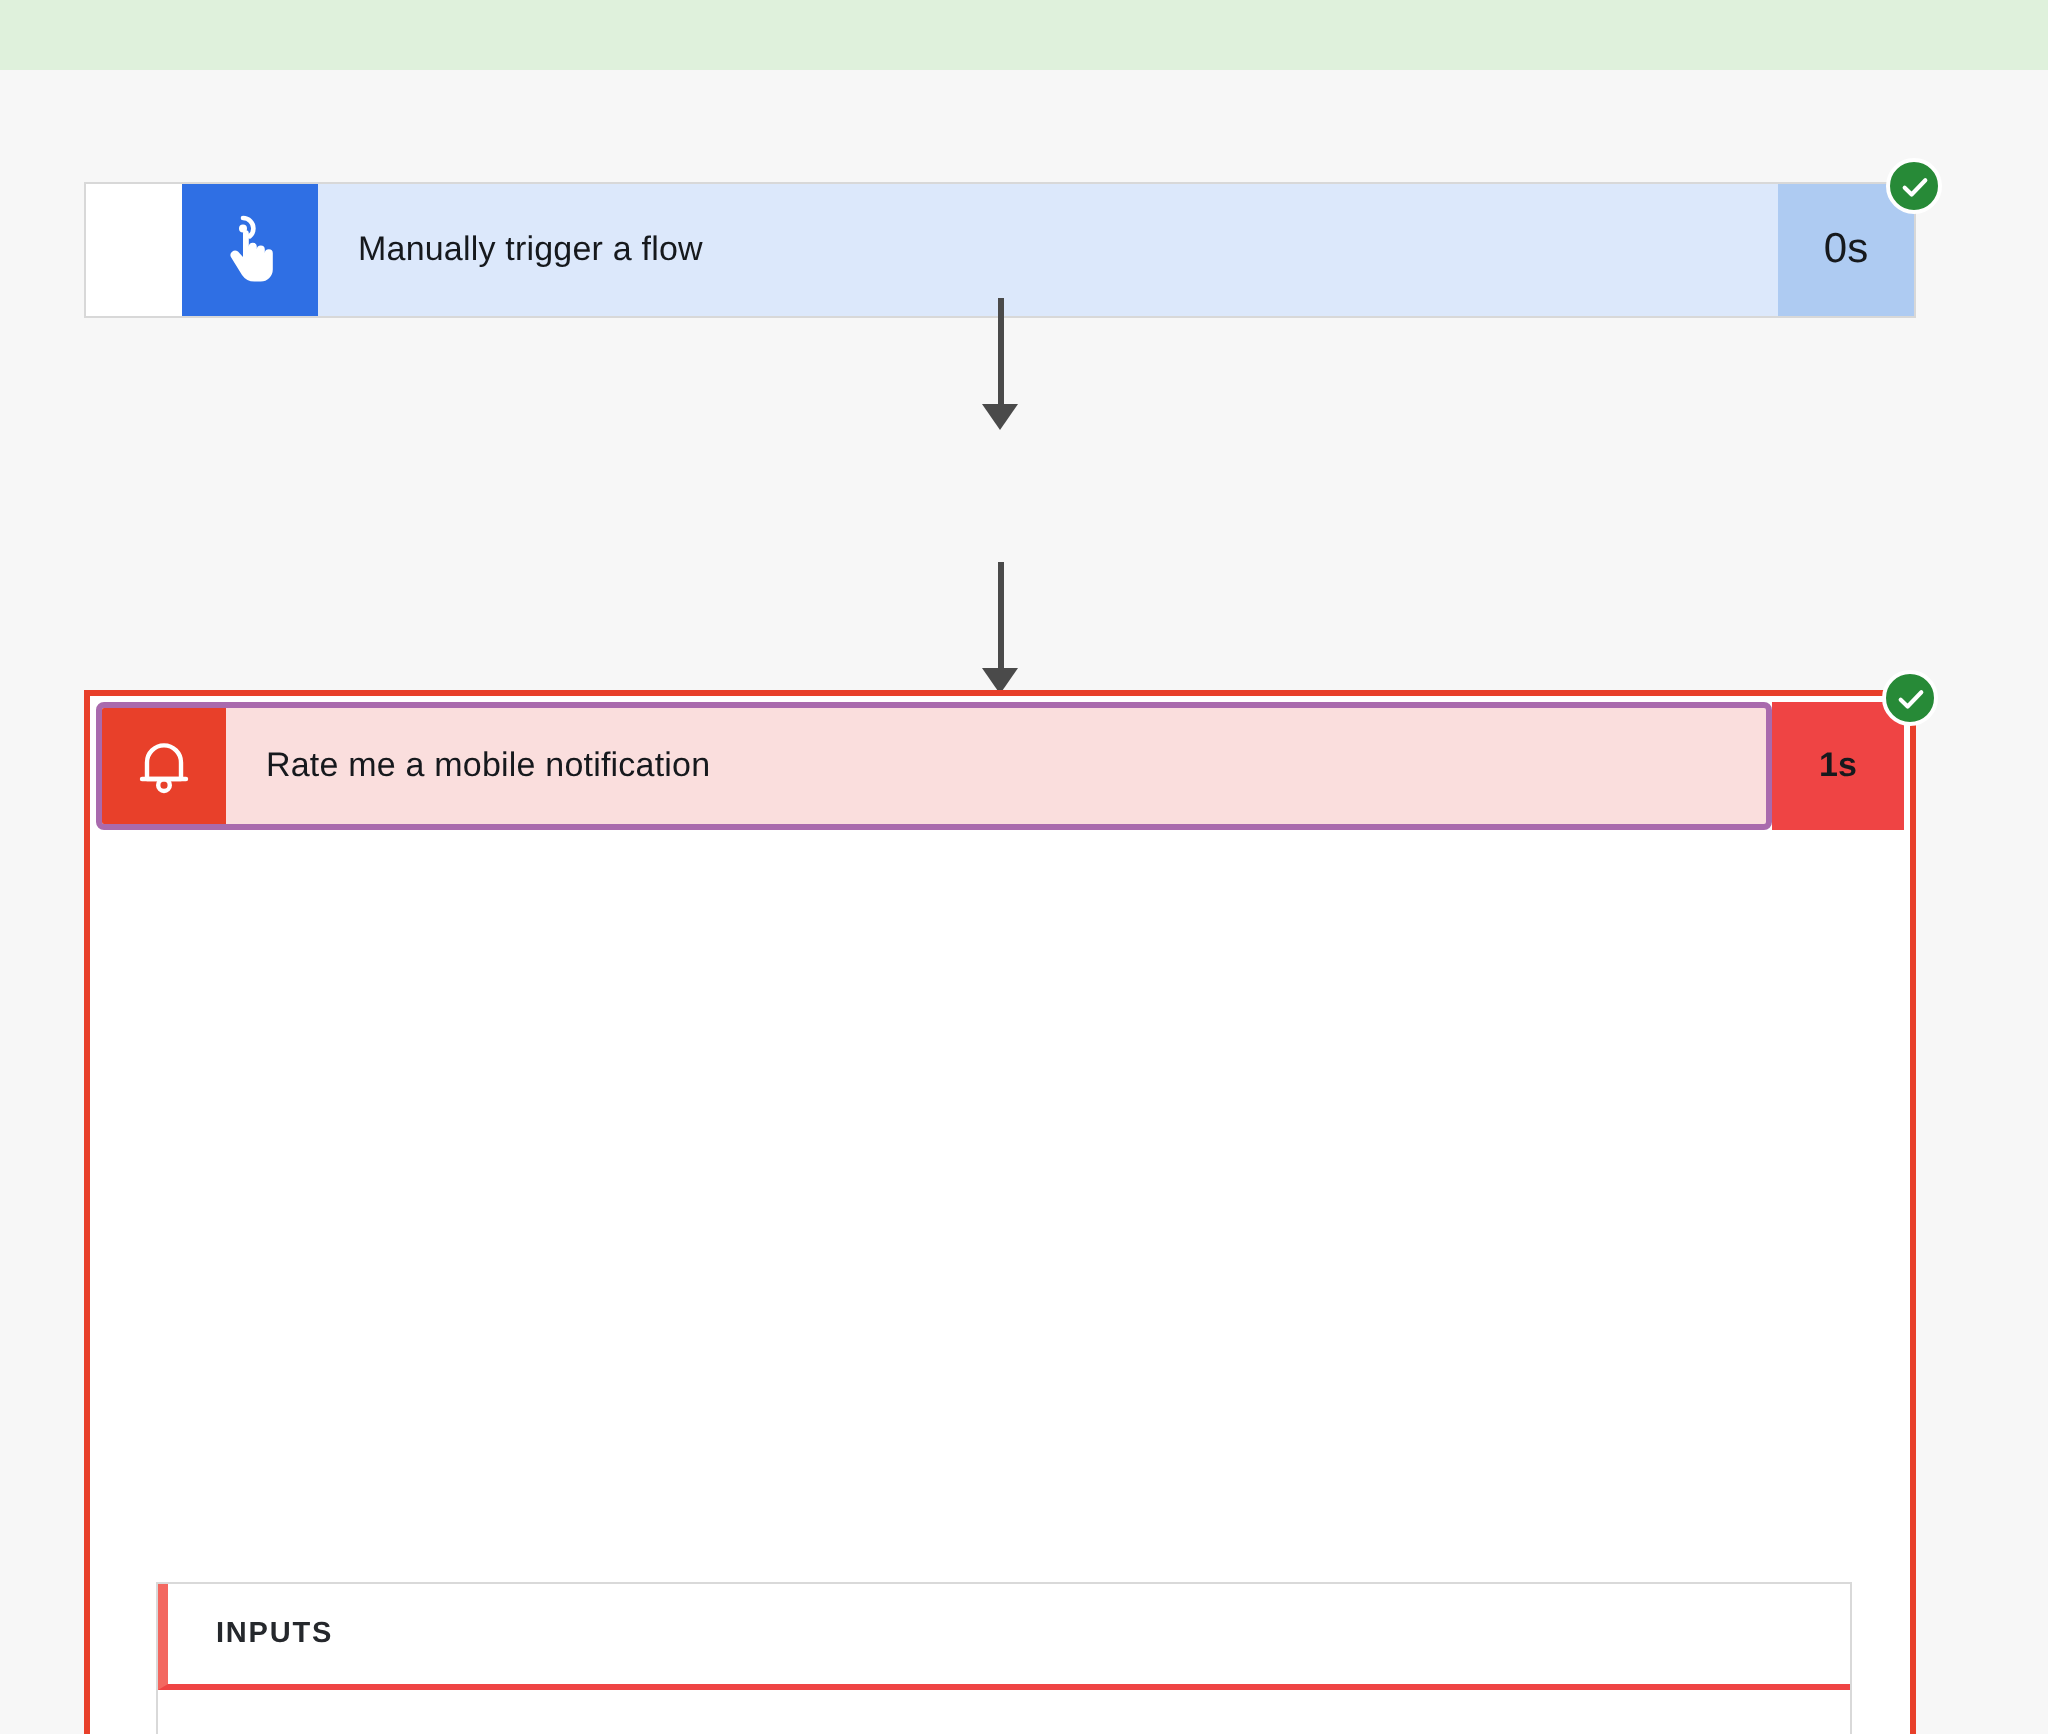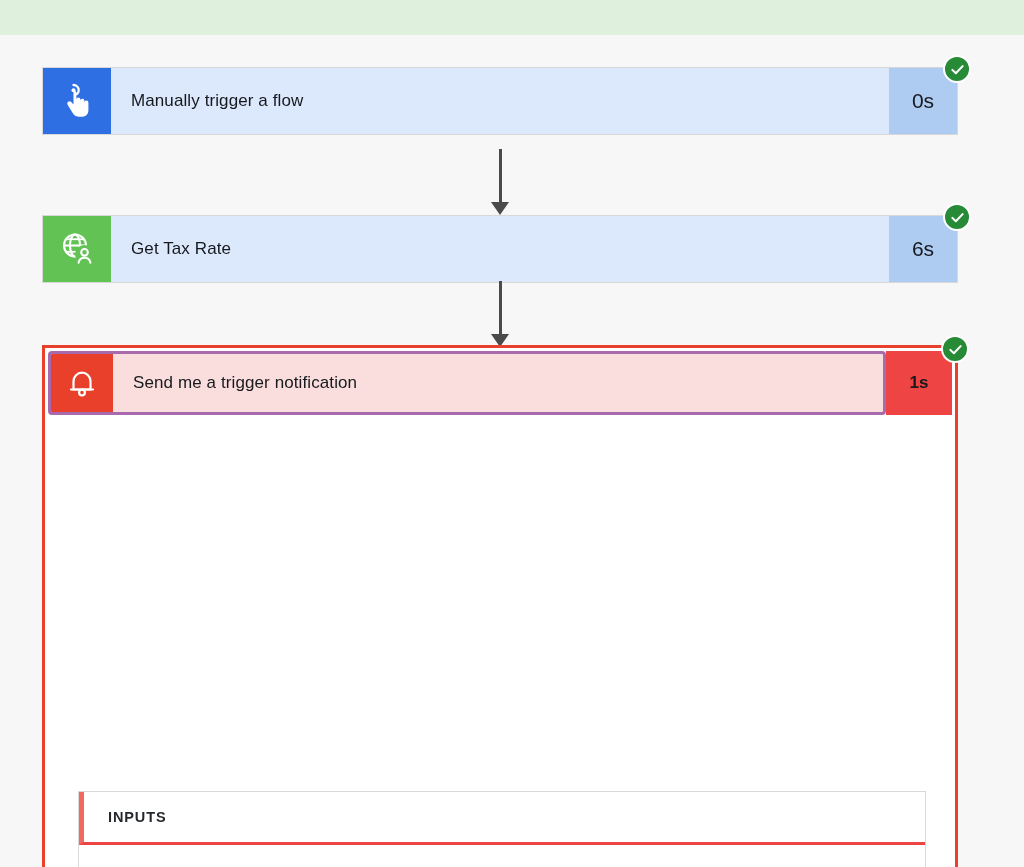--- a/index.html
+++ b/index.html
@@ -95,21 +95,21 @@
     background: #278a37;
     border: 2px solid #ffffff;
     display: flex;
     align-items: center;
     justify-content: center;
     z-index: 6;
   }
   .badge svg { display: block; }
 
   
-  #card-trigger { top: 32px; }
+  #card-trigger { top: 56px; padding-left: 48px; }
   #card-trigger .card-icon { background: #2f6fe4; }
 
   
   #card-http { top: 180px; }
   #card-http .card-icon { background: #62c354; }
 
   
   .arrow {
     position: absolute;
     left: 491px;
@@ -223,43 +223,20 @@
         <div class="card-title">Manually trigger a flow</div>
         <div class="card-dur">0s</div>
       </div>
     </div>
 
     <div class="arrow" id="arrow-1">
       <div class="stem"></div>
       <div class="head"></div>
     </div>
 
-    <div class="card" id="card-http">
-      <div class="badge">
-        <svg width="15" height="15" viewBox="0 0 16 16" aria-hidden="true">
-          <path d="M2.5 8.4 L6.2 12 L13.5 4.4" fill="none" stroke="#ffffff" stroke-width="2.2" stroke-linecap="round" stroke-linejoin="round"></path>
-        </svg>
-      </div>
-      <div class="card-head">
-        <div class="card-icon">
-          <svg width="38" height="38" viewBox="0 0 38 38" aria-hidden="true">
-            <circle cx="17" cy="15.5" r="11" fill="none" stroke="#ffffff" stroke-width="2.1"></circle>
-            <ellipse cx="17" cy="15.5" rx="5" ry="11" fill="none" stroke="#ffffff" stroke-width="2.1"></ellipse>
-            <line x1="6" y1="15.5" x2="28" y2="15.5" stroke="#ffffff" stroke-width="2.1"></line>
-            <line x1="8.3" y1="9.2" x2="25.7" y2="9.2" stroke="#ffffff" stroke-width="1.8"></line>
-            <line x1="8.3" y1="21.8" x2="25.7" y2="21.8" stroke="#ffffff" stroke-width="1.8"></line>
-            <circle cx="26.5" cy="24.5" r="9.5" fill="#62c354"></circle>
-            <circle cx="26.5" cy="22.3" r="3.3" fill="none" stroke="#ffffff" stroke-width="2.1"></circle>
-            <path d="M20.6 32.6 a6.0 6.0 0 0 1 11.8 0" fill="none" stroke="#ffffff" stroke-width="2.1" stroke-linecap="round"></path>
-          </svg>
-        </div>
-        <div class="card-title">Get Tax Rate</div>
-        <div class="card-dur">6s</div>
-      </div>
-    </div>
 
     <div class="arrow" id="arrow-2">
       <div class="stem"></div>
       <div class="head"></div>
     </div>
 
     <div id="card-notify">
       <div class="badge">
         <svg width="15" height="15" viewBox="0 0 16 16" aria-hidden="true">
           <path d="M2.5 8.4 L6.2 12 L13.5 4.4" fill="none" stroke="#ffffff" stroke-width="2.2" stroke-linecap="round" stroke-linejoin="round"></path>
@@ -268,21 +245,21 @@
 
       <div class="card-head">
         <div id="sel-box">
           <div class="card-icon">
             <svg width="34" height="34" viewBox="0 0 34 34" aria-hidden="true">
               <path d="M8.5 23.5 L8.5 15.2 a8.5 8.5 0 0 1 17 0 L25.5 23.5 Z" fill="none" stroke="#ffffff" stroke-width="2.2" stroke-linejoin="round"></path>
               <line x1="6.0" y1="23.5" x2="28.0" y2="23.5" stroke="#ffffff" stroke-width="2.2" stroke-linecap="round"></line>
               <circle cx="17" cy="26.6" r="2.9" fill="none" stroke="#ffffff" stroke-width="2.2"></circle>
             </svg>
           </div>
-          <div class="card-title">Send me a trigger notification</div>
+          <div class="card-title">Rate me a mobile notification</div>
         </div>
         <div class="card-dur">1s</div>
       </div>
 
       <div class="panel" id="panel-inputs">
         <div class="panel-head">INPUTS</div>
         <div class="panel-body">
           
           
         </div>

